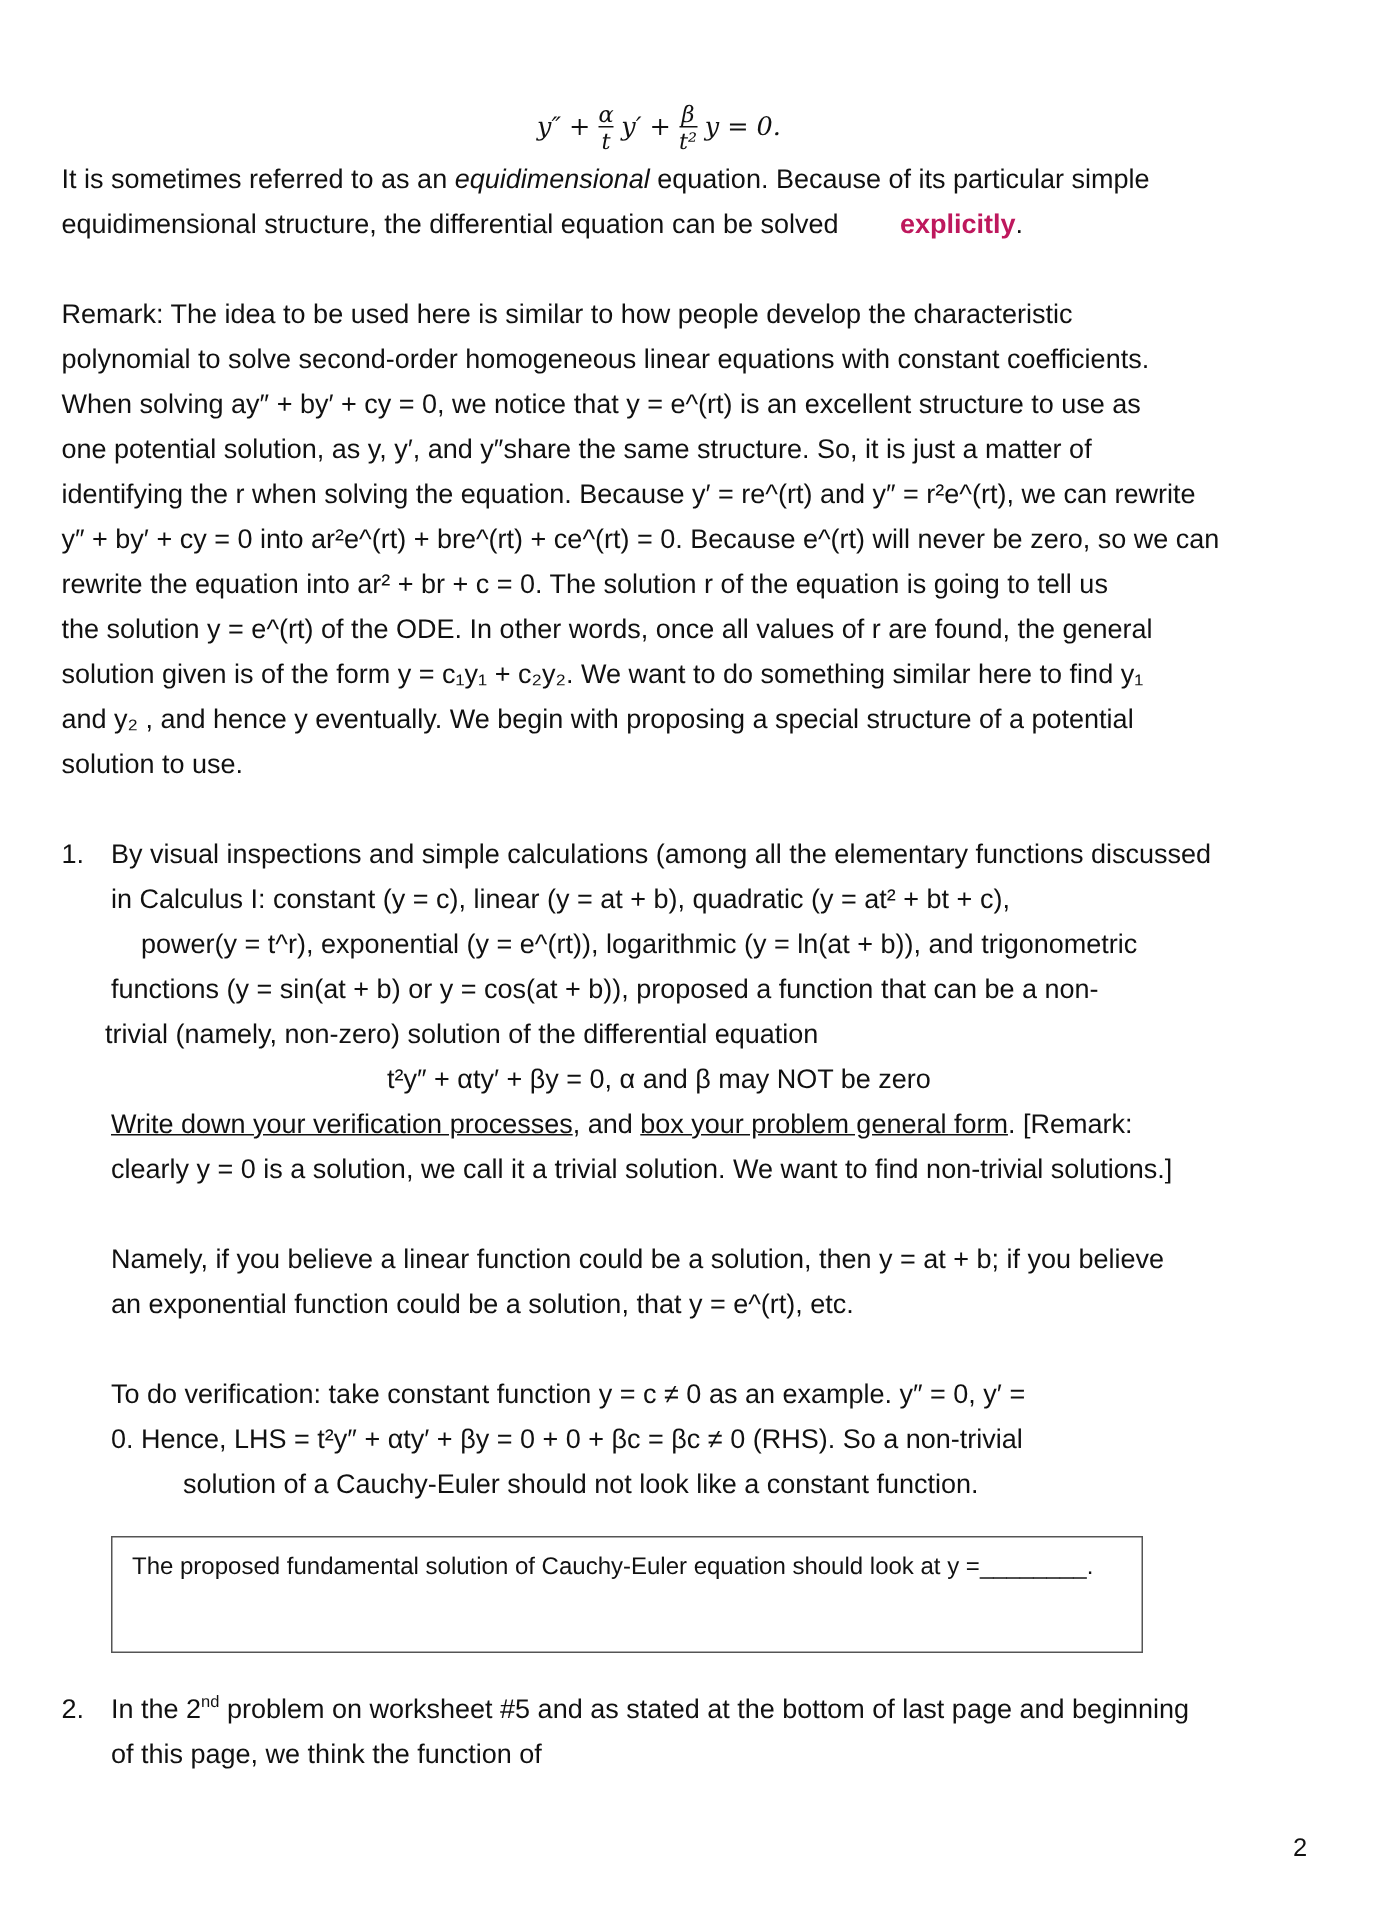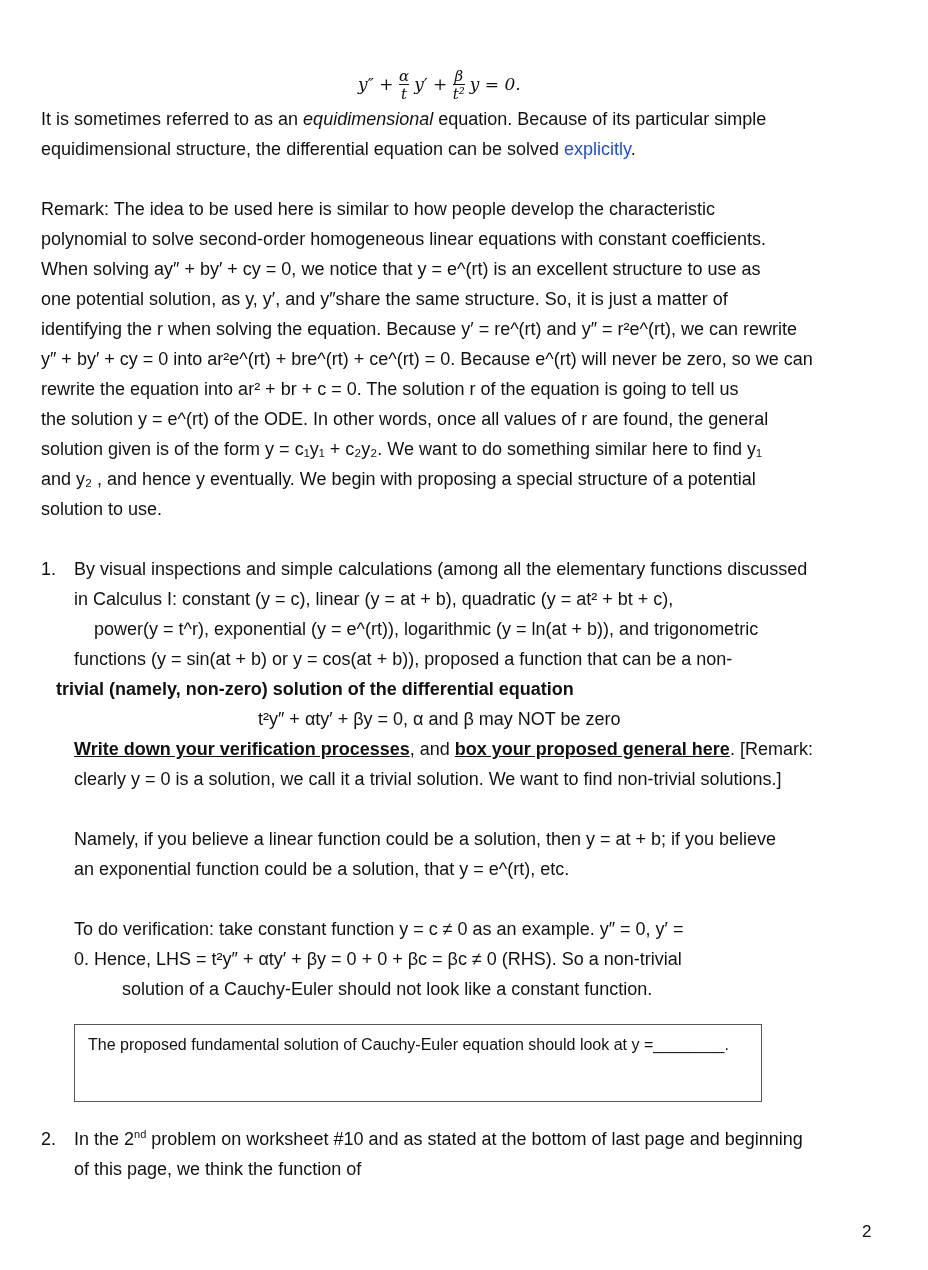--- a/index.html
+++ b/index.html
@@ -3,22 +3,22 @@
 <meta charset="utf-8">
 <style>
   html, body { margin: 0; padding: 0; background: #ffffff; }
   body {
     width: 928px; height: 1270px; position: relative; overflow: hidden;
     font-family: "Liberation Sans", sans-serif; color: #111;
     font-size: 18px;
   }
   .line { position: absolute; white-space: nowrap; line-height: 22px; }
   .m { font-family: "DejaVu Serif", serif; font-style: italic; font-size: 17px; }
-  .red { color: #1d4ed8; font-weight: normal; }
-  .bu { font-weight: bold; text-decoration: underline; margin-top: 42px; }
+  .red { color: #be185d; font-weight: bold; margin-left: 36px; }
+  .bu { font-weight: normal; text-decoration: underline; margin-top: 42px; }
   .it { font-style: italic; }
   sup { font-size: 11px; line-height: 0; }
   .frac { display: inline-block; vertical-align: middle; text-align: center; font-family: "DejaVu Serif", serif; font-style: italic; font-size: 15px; line-height: 16px; }
   .frac .num { display: block; }
   .frac .den { display: block; border-top: 1px solid #111; padding-top: 1px; }
   .box {
     position: absolute; left: 74px; top: 1024px; width: 688px; height: 78px;
     border: 1px solid #555; box-sizing: border-box;
   }
   .box .line { left: 13px; top: 9px; font-size: 16px; }
@@ -53,39 +53,39 @@
 <div class="line" style="left:41px; top:408px;">the solution y = e^(rt) of the ODE. In other words, once all values of r are found, the general</div>
 <div class="line" style="left:41px; top:438px;">solution given is of the form y = c₁y₁ + c₂y₂. We want to do something similar here to find y₁</div>
 <div class="line" style="left:41px; top:468px;">and y₂ , and hence y eventually.  We begin with proposing a special structure of a potential</div>
 <div class="line" style="left:41px; top:498px;">solution to use.</div>
 
 <div class="line num-label" style="top:558px;">1.</div>
 <div class="line" style="left:74px; top:558px;">By visual inspections and simple calculations (among all the elementary functions discussed</div>
 <div class="line" style="left:74px; top:588px;">in Calculus I: constant (y = c), linear (y = at + b), quadratic (y = at² + bt + c),</div>
 <div class="line" style="left:74px; top:618px;margin-left:20px;">power(y = t^r), exponential (y = e^(rt)), logarithmic (y = ln(at + b)), and trigonometric</div>
 <div class="line" style="left:74px; top:648px;text-align:right;">functions (y = sin(at + b) or y = cos(at + b)), proposed a function that can be a non-</div>
-<div class="line" style="left:56px; top:678px;font-weight:bold;">trivial (namely, non-zero) solution of the differential equation</div>
+<div class="line" style="left:70px; top:678px;">trivial (namely, non-zero) solution of the differential equation</div>
 
 <div class="line" style="left:258px; top:708px;">t²y″ + αty′ + βy = 0, α and β may NOT be zero</div>
 
 <div class="line" style="left:74px; top:738px;">
-  <span class="bu">Write down your verification processes</span><span>, and </span><span class="bu">box your proposed general here</span><span>. [Remark:</span>
+  <span class="bu">Write down your verification processes</span><span>, and </span><span class="bu">box your problem general form</span><span>. [Remark:</span>
 </div>
 <div class="line" style="left:74px; top:768px;">clearly y = 0 is a solution, we call it a trivial solution. We want to find non-trivial solutions.]</div>
 
 <div class="line" style="left:74px; top:828px;">Namely, if you believe a linear function could be a solution, then y = at + b; if you believe</div>
 <div class="line" style="left:74px; top:858px;">an exponential function could be a solution, that y = e^(rt), etc.</div>
 
 <div class="line" style="left:74px; top:918px;">To do verification: take constant function y = c ≠ 0 as an example. y″ = 0, y′ =</div>
 <div class="line" style="left:74px; top:948px;">0. Hence, LHS = t²y″ + αty′ + βy = 0 + 0 + βc = βc ≠ 0 (RHS). So a non-trivial</div>
 <div class="line" style="left:74px; top:978px;margin-left:48px;">solution of a Cauchy-Euler should not look like a constant function.</div>
 
 <div class="box">
   <div class="line">The proposed fundamental solution of Cauchy-Euler equation should look at  y =________.</div>
 </div>
 
 <div class="line num-label" style="top:1128px;">2.</div>
 <div class="line" style="left:74px; top:1128px;">
-  <span>In the 2</span><sup>nd</sup><span> problem on worksheet #10 and as stated at the bottom of last page and beginning</span>
+  <span>In the 2</span><sup>nd</sup><span> problem on worksheet #5 and as stated at the bottom of last page and beginning</span>
 </div>
 <div class="line" style="left:74px; top:1158px;">of this page, we think the function of</div>
 
 <div class="pagenum">2</div>
 
 </body></html>

